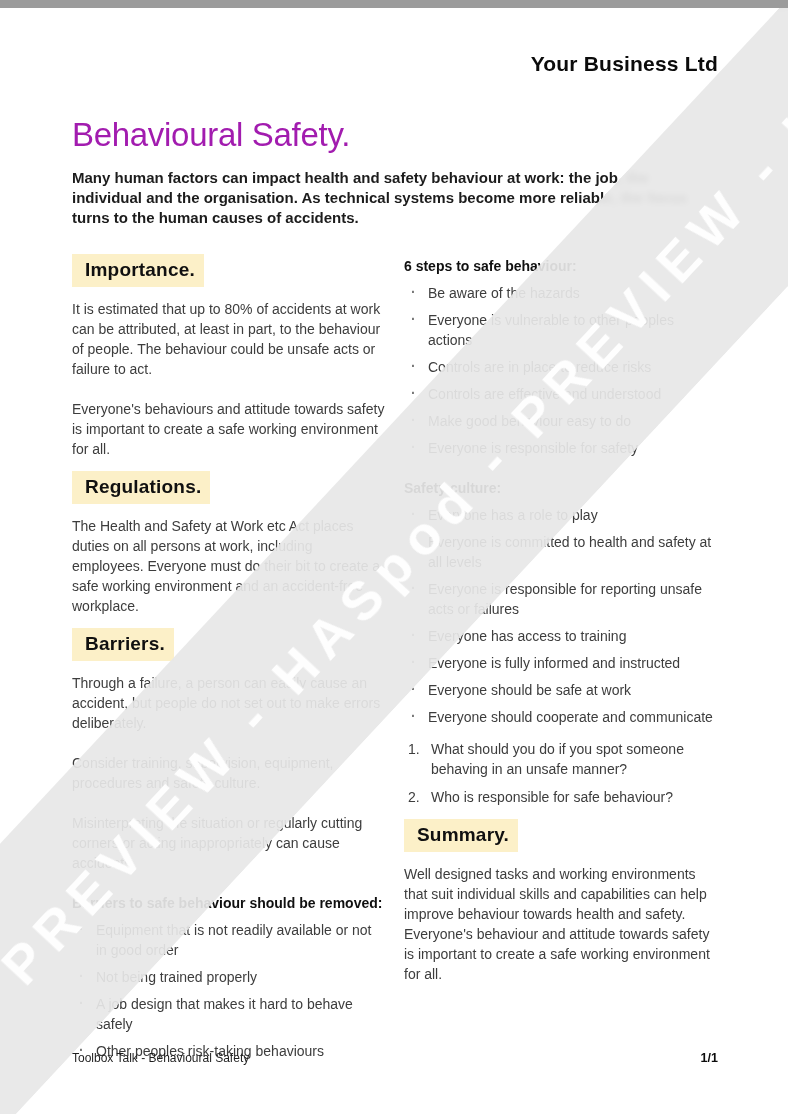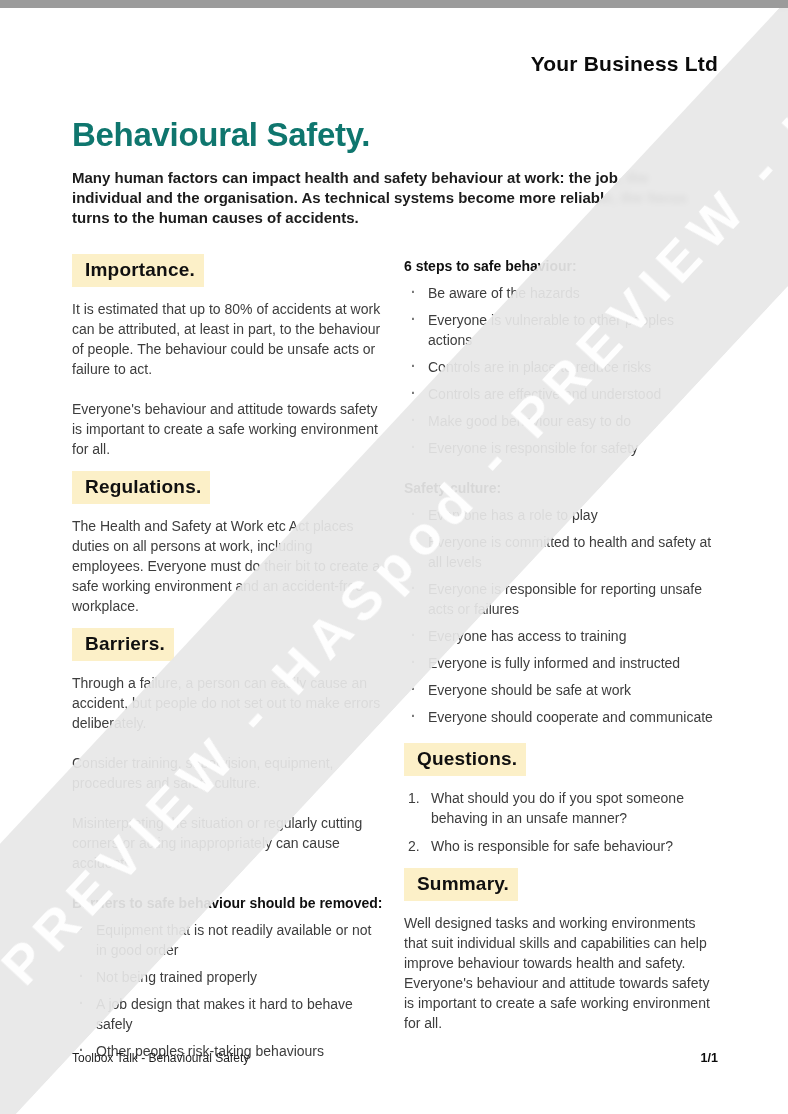--- a/index.html
+++ b/index.html
@@ -20,22 +20,22 @@
   }
   .content{position:absolute;left:72px;right:70px;top:0;}
   .company{
     margin-top:44px;
     text-align:right;
     font-size:21px;font-weight:800;letter-spacing:.2px;
     color:#0b0b0b;
   }
   h1.doc-title{
     margin:40px 0 0 0;
-    font-size:33px;font-weight:700;letter-spacing:-.3px;
-    color:#0f766e;
+    font-size:33px;font-weight:400;letter-spacing:-.3px;
+    color:#a21caf;
   }
   .intro{
     margin:14px 0 0 0;
     font-size:15px;font-weight:700;line-height:20px;
     color:#1c1c1c;max-width:652px;
   }
   .columns{display:flex;gap:18px;margin-top:26px;}
   .col{flex:1;min-width:0;}
   .hl-heading{
     display:inline-block;
@@ -101,21 +101,21 @@
     <h1 class="doc-title">Behavioural Safety.</h1>
 
     <p class="intro">Many human factors can impact health and safety behaviour at work: the job, the individual and the organisation. As technical systems become more reliable, the focus turns to the human causes of accidents.</p>
 
     <div class="columns">
 
       <div class="col">
 
         <div class="hl-heading first">Importance.</div>
         <p class="para">It is estimated that up to 80% of accidents at work can be attributed, at least in part, to the behaviour of people. The behaviour could be unsafe acts or failure to act.</p>
-        <p class="para">Everyone's behaviour and attitude towards safety is important to create a safe working environment for all.</p>
+        <p class="para">Everyone's behaviours and attitude towards safety is important to create a safe working environment for all.</p>
 
         <div class="hl-heading">Regulations.</div>
         <p class="para">The Health and Safety at Work etc Act places duties on all persons at work, including employees. Everyone must do their bit to create a safe working environment and an accident-free workplace.</p>
 
         <div class="hl-heading">Barriers.</div>
         <p class="para">Through a failure, a person can easily cause an accident, but people do not set out to make errors deliberately.</p>
         <p class="para">Consider training, supervision, equipment, procedures and safety culture.</p>
         <p class="para tight">Misinterpreting the situation or regularly cutting corners or acting inappropriately can cause accidents.</p>
 
         <div class="sub-heading">Barriers to safe behaviour should be removed:</div>
@@ -144,21 +144,20 @@
         <ul class="bullets">
           <li>Everyone has a role to play</li>
           <li>Everyone is committed to health and safety at all levels</li>
           <li>Everyone is responsible for reporting unsafe acts or failures</li>
           <li>Everyone has access to training</li>
           <li>Everyone is fully informed and instructed</li>
           <li>Everyone should be safe at work</li>
           <li>Everyone should cooperate and communicate</li>
         </ul>
 
-        <div class="hl-heading" style="margin-top:16px;">Questions.</div>
         <ol class="numbered">
           <li>What should you do if you spot someone behaving in an unsafe manner?</li>
           <li>Who is responsible for safe behaviour?</li>
         </ol>
 
         <div class="hl-heading">Summary.</div>
         <p class="para">Well designed tasks and working environments that suit individual skills and capabilities can help improve behaviour towards health and safety. Everyone's behaviour and attitude towards safety is important to create a safe working environment for all.</p>
 
       </div>
     </div>

